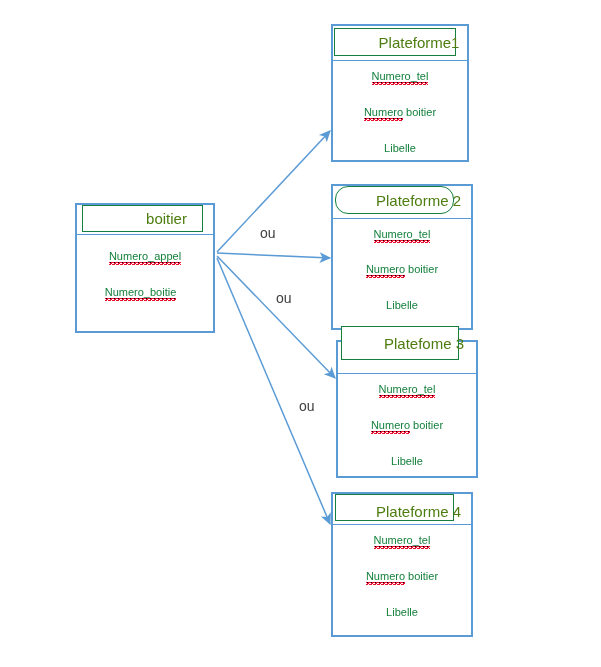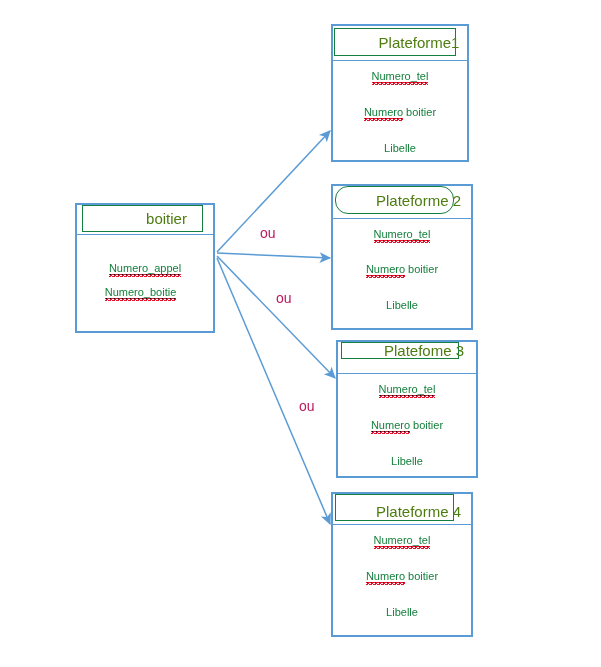--- a/index.html
+++ b/index.html
@@ -94,21 +94,21 @@
   }
   
   .ul {
     border-bottom: 1px solid #000000;
     padding-bottom: 0px;
   }
 
   .edge-label {
     position: absolute;
     font-size: 14px;
-    color: #be185d;
+    color: #404040;
     white-space: nowrap;
     z-index: 4;
   }
 </style>
 </head>
 <body>
 
 <div id="canvas">
 
   <svg id="arrows" viewBox="0 0 601 667">
@@ -125,21 +125,21 @@
     <line x1="217" y1="256" x2="335" y2="378" stroke="#5B9BD5" stroke-width="1.5" marker-end="url(#ah)"></line>
 
     <line x1="217" y1="258" x2="330" y2="524" stroke="#5B9BD5" stroke-width="1.5" marker-end="url(#ah)"></line>
   </svg>
 
   <div class="entity" style="left:75px; top:203px; width:140px; height:130px;"></div>
   <div class="entity-sep" style="left:77px; top:234px; width:136px;"></div>
   <div class="entity-title" style="left:82px; top:205px; width:121px; height:27px;">
     <span>boitier</span>
   </div>
-  <div class="attr" style="left:75px; top:262px; width:140px;">
+  <div class="attr" style="left:75px; top:250px; width:140px;">
     <span class="sq ul">Numero_appel</span>
   </div>
   <div class="attr" style="left:75px; top:286px; width:131px;">
     <span class="sq ul">Numero_boitie</span>
   </div>
 
   <div class="entity" style="left:331px; top:24px; width:138px; height:138px;"></div>
   <div class="entity-sep" style="left:333px; top:60px; width:134px;"></div>
   <div class="entity-title" style="left:334px; top:28px; width:122px; height:28px;">
     <span>Plateforme1</span>
@@ -164,21 +164,21 @@
   </div>
   <div class="attr" style="left:331px; top:263px; width:142px;">
     <span><span class="sq ul">Numero</span> boitier</span>
   </div>
   <div class="attr" style="left:331px; top:299px; width:142px;">
     <span>Libelle</span>
   </div>
 
   <div class="entity" style="left:336px; top:340px; width:142px; height:138px;"></div>
   <div class="entity-sep" style="left:338px; top:373px; width:138px;"></div>
-  <div class="entity-title" style="left:341px; top:342px; width:118px; height:17px;text-align:right;">
+  <div class="entity-title" style="left:341px; top:326px; width:118px; height:34px;text-align:right;">
     <span>Platefome 3</span>
   </div>
   <div class="attr" style="left:336px; top:383px; width:142px;">
     <span class="sq ul">Numero_tel</span>
   </div>
   <div class="attr" style="left:336px; top:419px; width:142px;">
     <span><span class="sq ul">Numero</span> boitier</span>
   </div>
   <div class="attr" style="left:336px; top:455px; width:142px;">
     <span>Libelle</span>

